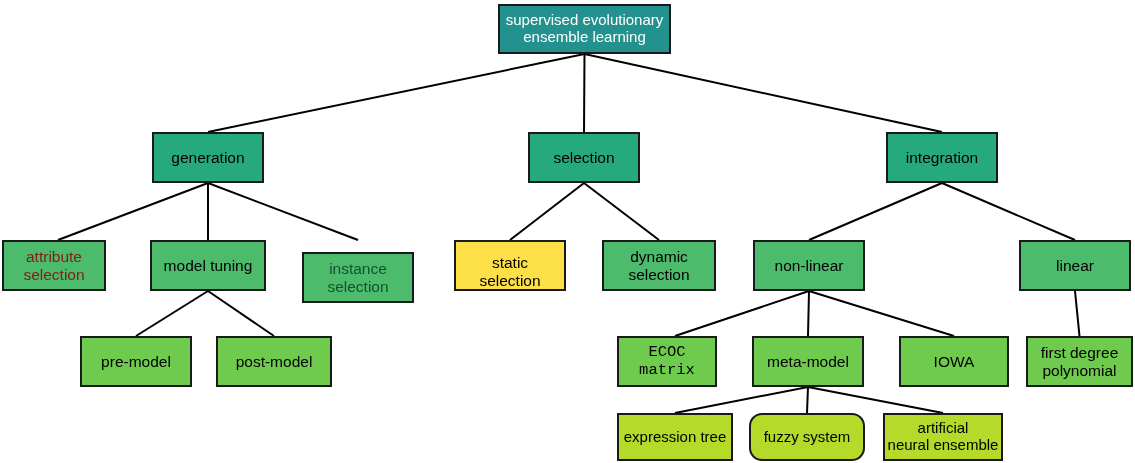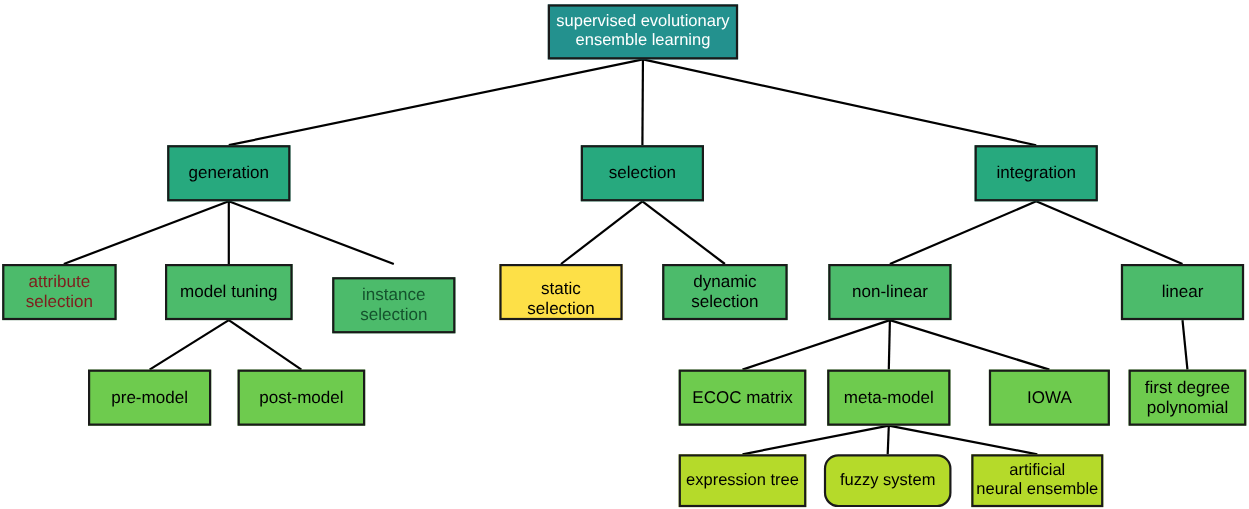--- a/index.html
+++ b/index.html
@@ -85,21 +85,21 @@
       <div class="node level-2" style="left: 302px; top: 240px; width: 112px; height: 51px; background: rgb(76, 187, 107); color: #14532d; border-color: rgb(26, 26, 26); margin-top: 12px;"><span>instance
 selection</span></div>
       <div class="node level-2" style="left: 454px; top: 240px; width: 112px; height: 51px; background: #fde047; color: rgb(0, 0, 0); border-color: rgb(26, 26, 26); align-items: flex-end;"><span>static
 selection</span></div>
       <div class="node level-2" style="left: 602px; top: 240px; width: 114px; height: 51px; background: rgb(76, 187, 107); color: rgb(0, 0, 0); border-color: rgb(26, 26, 26);"><span>dynamic
 selection</span></div>
       <div class="node level-2" style="left: 753px; top: 240px; width: 112px; height: 51px; background: rgb(76, 187, 107); color: rgb(0, 0, 0); border-color: rgb(26, 26, 26);"><span>non-linear</span></div>
       <div class="node level-2" style="left: 1019px; top: 240px; width: 112px; height: 51px; background: rgb(76, 187, 107); color: rgb(0, 0, 0); border-color: rgb(26, 26, 26);"><span>linear</span></div>
       <div class="node level-3" style="left: 80px; top: 336px; width: 112px; height: 51px; background: rgb(110, 203, 78); color: rgb(0, 0, 0); border-color: rgb(26, 26, 26);"><span>pre-model</span></div>
       <div class="node level-3" style="left: 216px; top: 336px; width: 116px; height: 51px; background: rgb(110, 203, 78); color: rgb(0, 0, 0); border-color: rgb(26, 26, 26);"><span>post-model</span></div>
-      <div class="node level-3" style="left: 617px; top: 336px; width: 116px; height: 51px; background: rgb(110, 203, 78); color: rgb(0, 0, 0); border-color: rgb(26, 26, 26);"><span>ECOC matrix</span></div>
+      <div class="node level-3" style="left: 617px; top: 336px; width: 100px; height: 51px; background: rgb(110, 203, 78); color: rgb(0, 0, 0); border-color: rgb(26, 26, 26); font-family: Liberation Mono, monospace;"><span>ECOC matrix</span></div>
       <div class="node level-3" style="left: 752px; top: 336px; width: 112px; height: 51px; background: rgb(110, 203, 78); color: rgb(0, 0, 0); border-color: rgb(26, 26, 26);"><span>meta-model</span></div>
       <div class="node level-3" style="left: 899px; top: 336px; width: 110px; height: 51px; background: rgb(110, 203, 78); color: rgb(0, 0, 0); border-color: rgb(26, 26, 26);"><span>IOWA</span></div>
       <div class="node level-3" style="left: 1026px; top: 336px; width: 107px; height: 51px; background: rgb(110, 203, 78); color: rgb(0, 0, 0); border-color: rgb(26, 26, 26);"><span>first degree
 polynomial</span></div>
       <div class="node level-4" style="left: 617px; top: 413px; width: 116px; height: 48px; background: rgb(181, 218, 42); color: rgb(0, 0, 0); border-color: rgb(26, 26, 26);"><span>expression tree</span></div>
       <div class="node level-4" style="left: 749px; top: 413px; width: 116px; height: 48px; background: rgb(181, 218, 42); color: rgb(0, 0, 0); border-color: rgb(26, 26, 26); border-radius: 13px;"><span>fuzzy system</span></div>
       <div class="node level-4" style="left: 883px; top: 413px; width: 120px; height: 48px; background: rgb(181, 218, 42); color: rgb(0, 0, 0); border-color: rgb(26, 26, 26);"><span>artificial
 neural ensemble</span></div>
     </div>
 </div>

